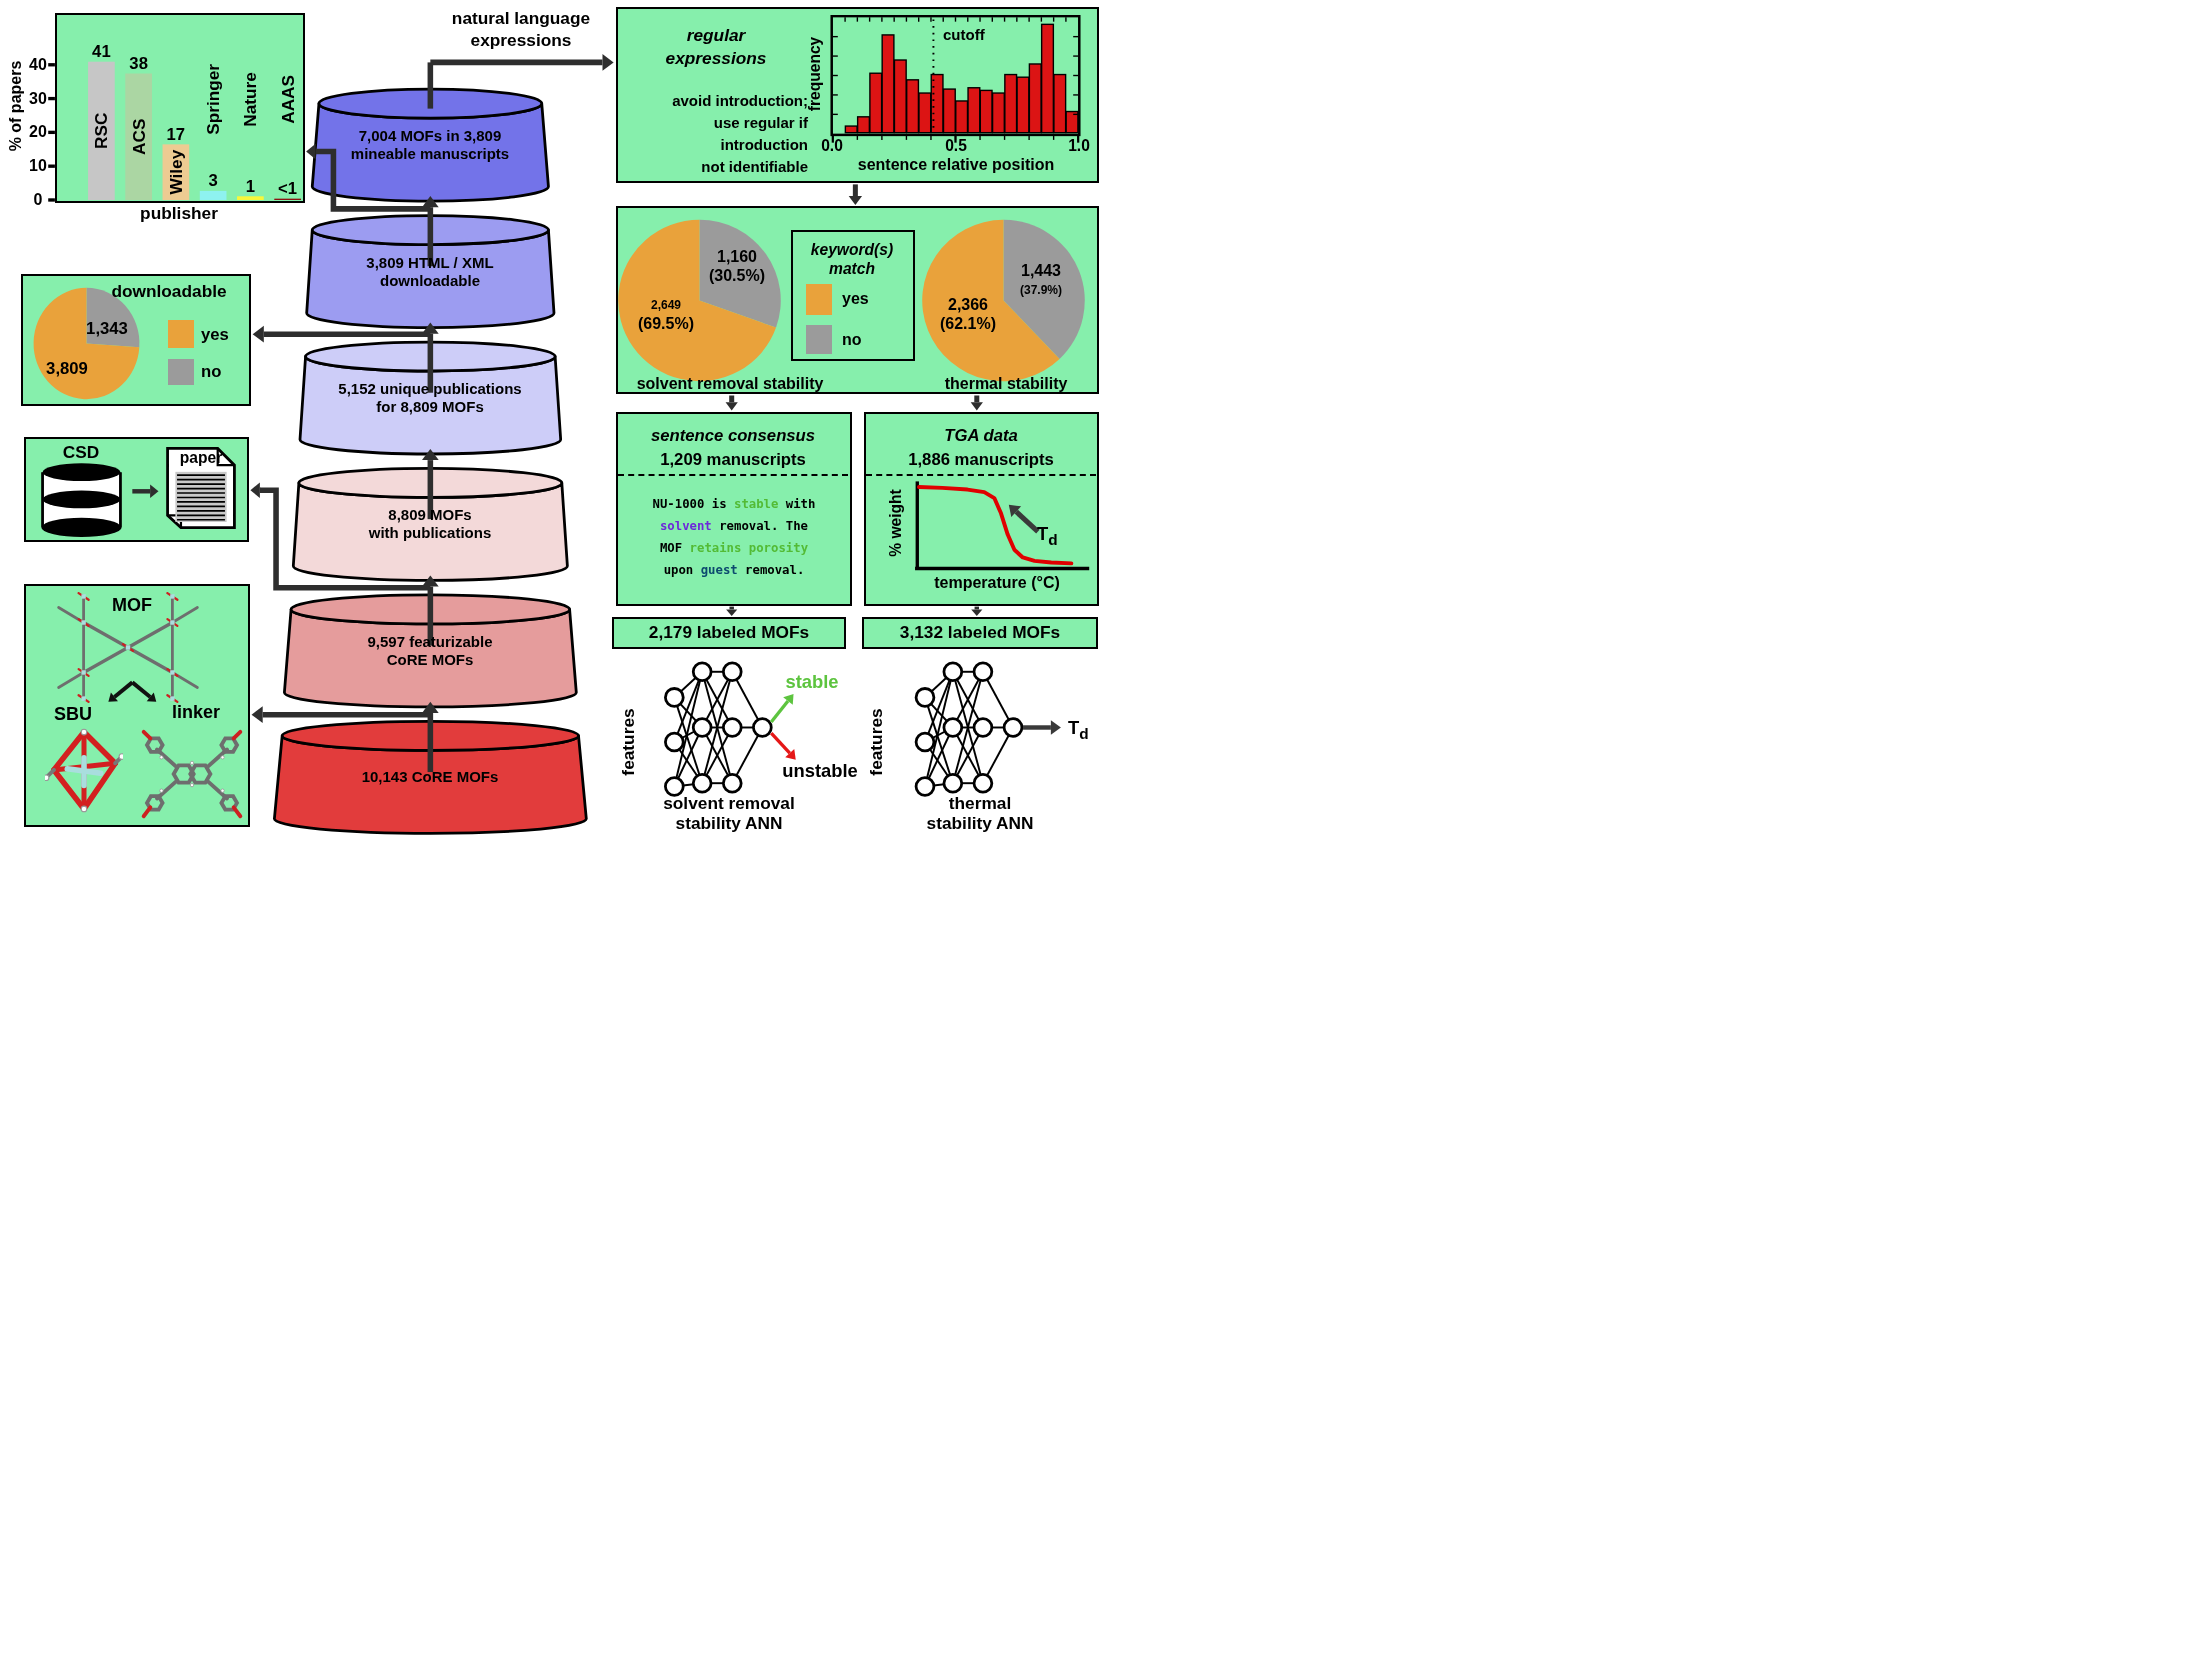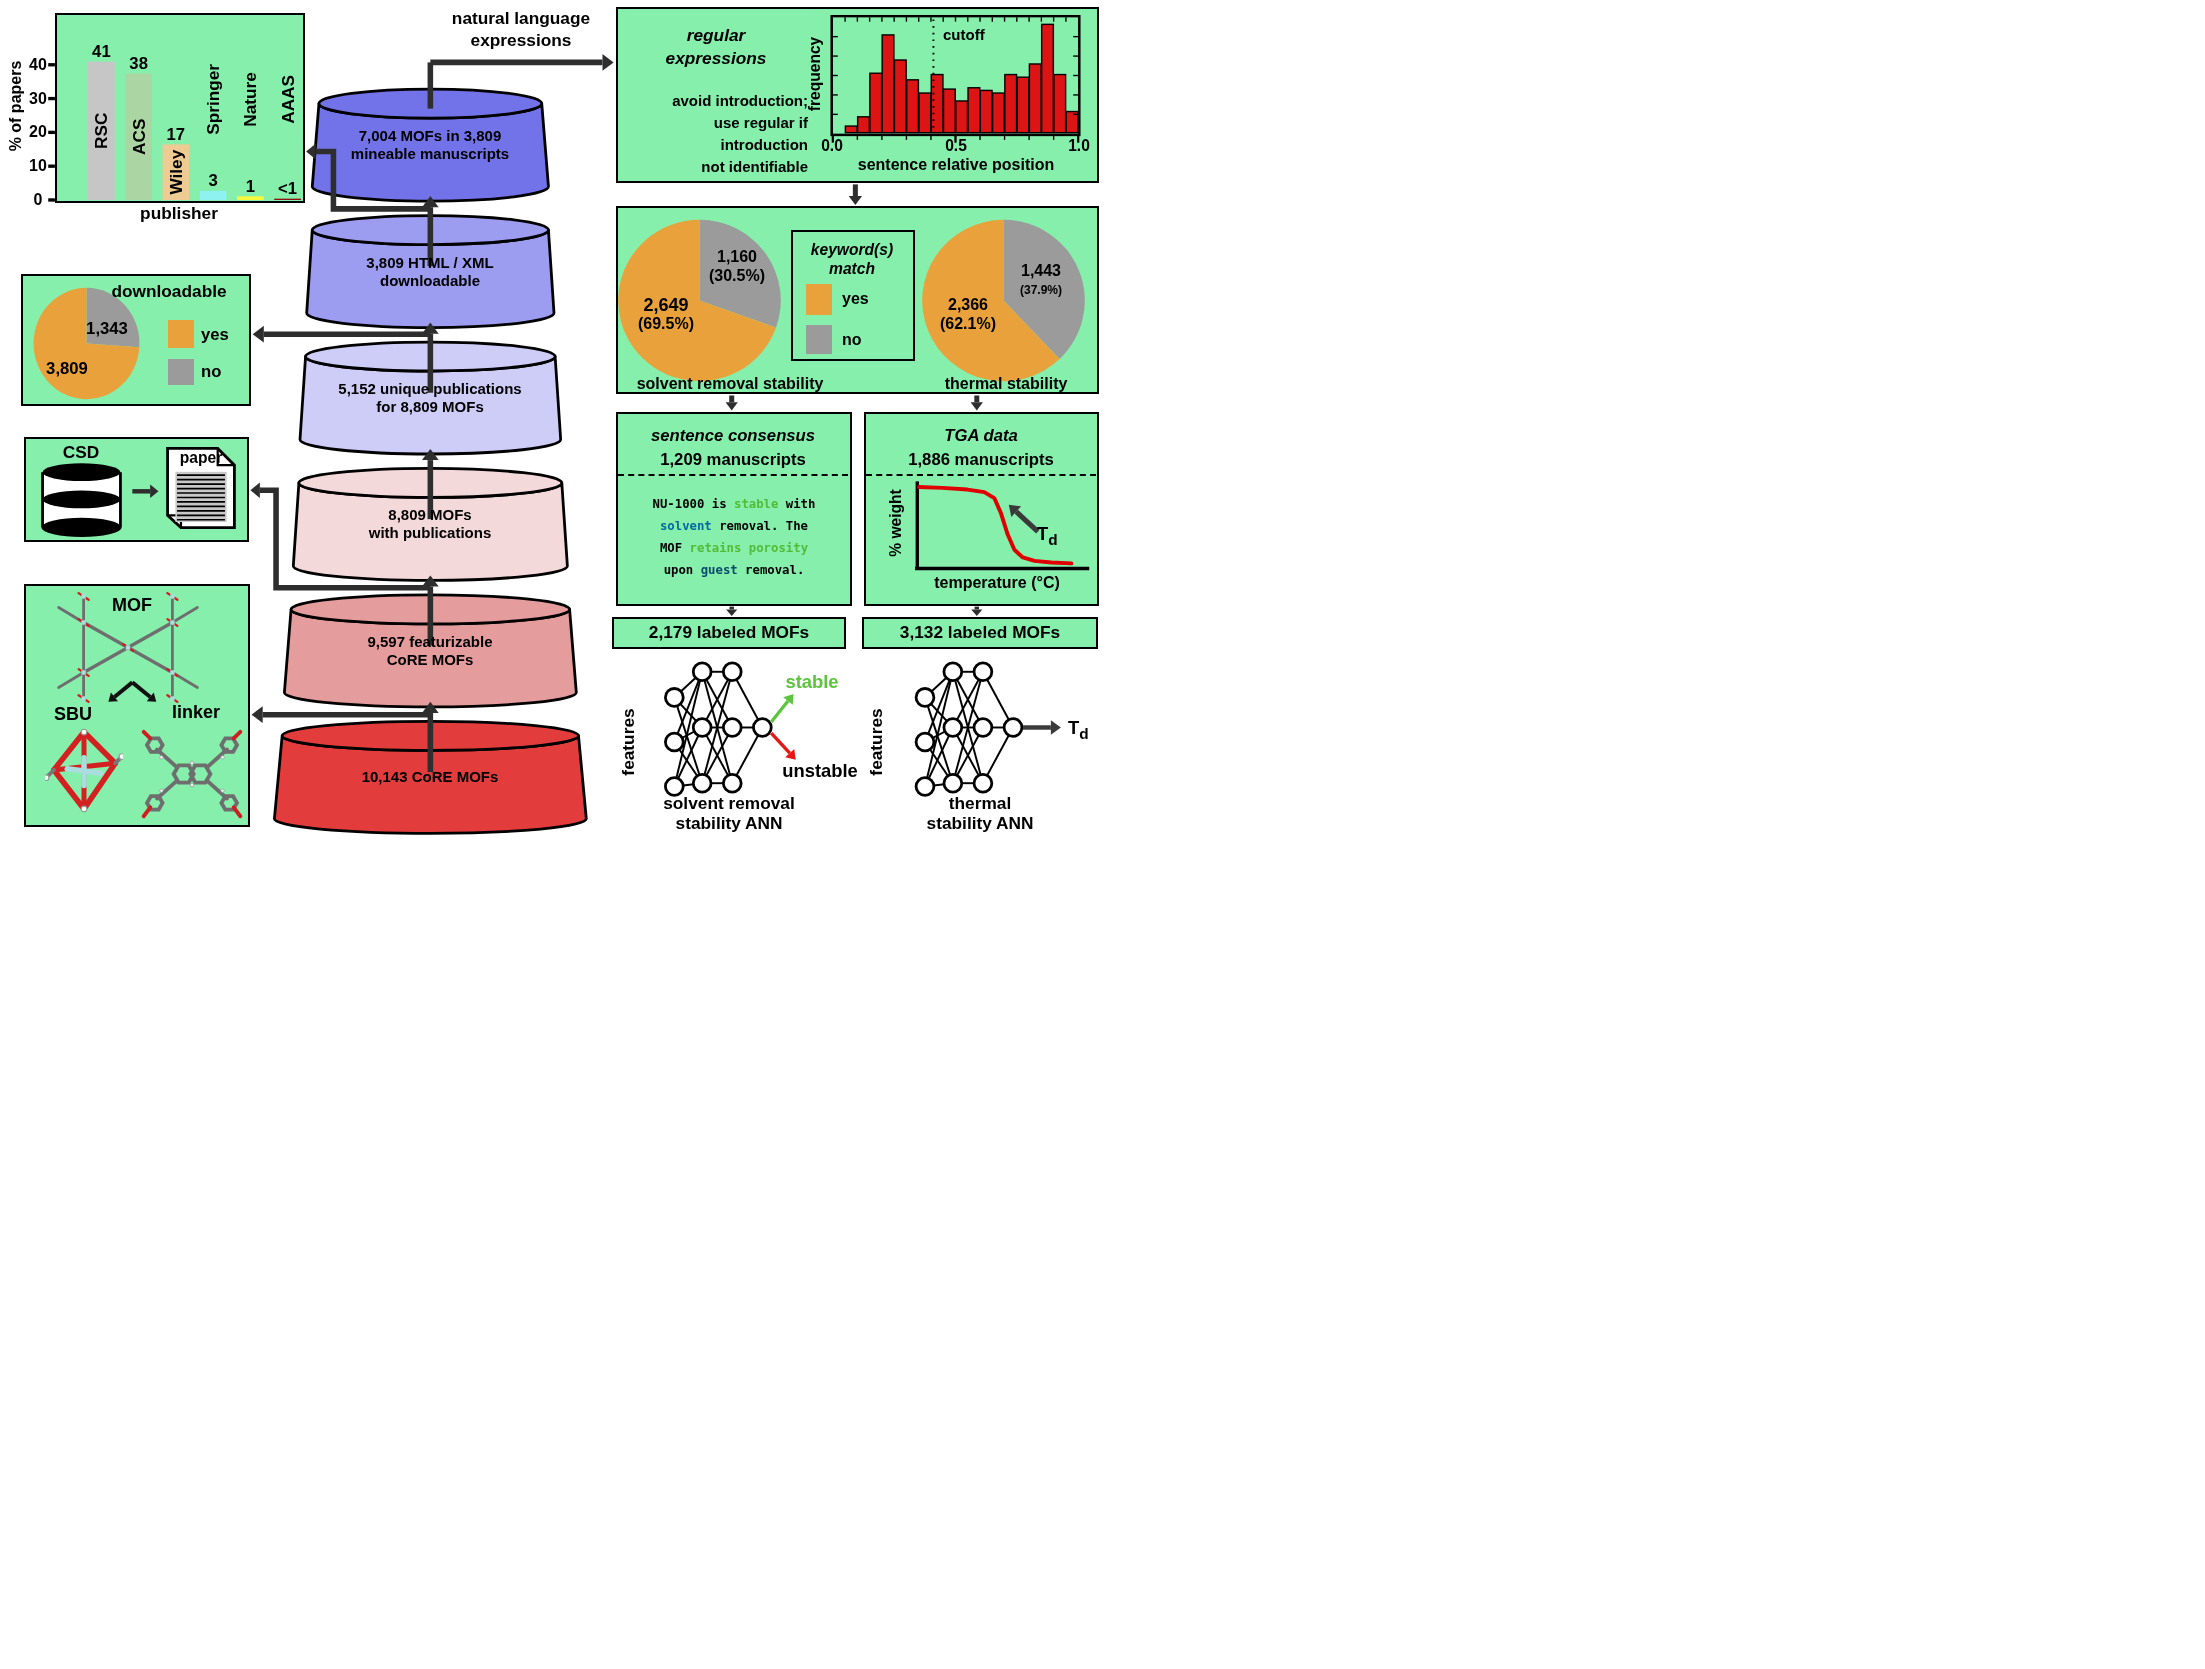--- a/index.html
+++ b/index.html
@@ -276,21 +276,21 @@
   <svg id="pie-left" width="167" height="167" style="left:616px;top:217px;z-index:3" viewBox="0 0 300 300">
       <path d="M 150 150 L 150 5 A 146 145 0 0 1 287.51038068643845 198.7240900505696 Z" fill="#9b9b9b"></path>
       <path d="M 150 150 L 287.51038068643845 198.7240900505696 A 146 145 0 1 1 150 5 Z" fill="#e9a23b"></path>
     </svg>
   <svg id="pie-right" width="167" height="167" style="left:920px;top:217px;z-index:3" viewBox="0 0 300 300">
       <path d="M 150 150 L 150 5 A 146 145 0 0 1 250.7171982748451 254.97394134510262 Z" fill="#9b9b9b"></path>
       <path d="M 150 150 L 250.7171982748451 254.97394134510262 A 146 145 0 1 1 150 5 Z" fill="#e9a23b"></path>
     </svg>
   <div class="cc b z6" style="left:737px;top:257px;font-size:16px">1,160</div>
   <div class="cc b z6" style="left:737px;top:276px;font-size:16px">(30.5%)</div>
-  <div class="cc b z6" style="left:666px;top:305px;font-size:18px">2,649</div>
+  <div class="cc b z6" style="left:666px;top:305px;font-size:12px">2,649</div>
   <div class="cc b z6" style="left:666px;top:324px;font-size:16px">(69.5%)</div>
   <div class="cc b z6" style="left:1041px;top:271px;font-size:16px">1,443</div>
   <div class="cc b z6" style="left:1041px;top:290px;font-size:12px">(37.9%)</div>
   <div class="cc b z6" style="left:968px;top:305px;font-size:16px">2,366</div>
   <div class="cc b z6" style="left:968px;top:324px;font-size:16px">(62.1%)</div>
   <div class="box" style="left:791px;top:230px;width:124px;height:131px;border-width:2.2px;z-index:5"></div>
   <div class="cc b i z6" style="left:852px;top:250px;font-size:15.6px">keyword(s)</div>
   <div class="cc b i z6" style="left:852px;top:269px;font-size:15.6px">match</div>
   <div style="position:absolute;left:806px;top:284px;width:26px;height:31px;background:#e9a23b;z-index:6"></div>
   <div class="b z6" style="position:absolute;left:842px;top:290px;font-size:16px">yes</div>
@@ -298,21 +298,21 @@
   <div class="b z6" style="position:absolute;left:842px;top:331px;font-size:16px">no</div>
   <div class="cc b z6" style="left:730px;top:384px;font-size:16px">solvent removal stability</div>
   <div class="cc b z6" style="left:1006px;top:384px;font-size:16px">thermal stability</div>
 
   <div class="box" style="left:616px;top:412px;width:236px;height:194px"></div>
   <div class="cc b i z6" style="left:733px;top:436px;font-size:16.7px">sentence consensus</div>
   <div class="cc b z6" style="left:733px;top:460px;font-size:16.7px">1,209 manuscripts</div>
   <div class="dash" style="left:618px;top:474px;width:230px"></div>
   <div id="cons-text" class="mono z6" style="position:absolute;left:620px;top:493px;width:228px;text-align:center;font-size:12.3px;line-height:22px">
       <div><span>NU-1000 is </span><span style="color: rgb(83, 187, 53);">stable</span><span> with</span></div>
-      <div><span style="color: #0369a1;">solvent</span><span> removal. The</span></div>
+      <div><span style="color: #6d28d9;">solvent</span><span> removal. The</span></div>
       <div><span>MOF </span><span style="color: rgb(83, 187, 53);">retains porosity</span></div>
       <div><span>upon </span><span style="color: #0c4a6e;">guest</span><span> removal.</span></div>
     </div>
 
   <div class="box" style="left:864px;top:412px;width:235px;height:194px"></div>
   <div class="cc b i z6" style="left:981px;top:436px;font-size:16.7px">TGA data</div>
   <div class="cc b z6" style="left:981px;top:460px;font-size:16.7px">1,886 manuscripts</div>
   <div class="dash" style="left:866px;top:474px;width:230px"></div>
   <svg id="tga-svg" width="187" height="95" style="left:905px;top:478px;z-index:3" viewBox="0 0 335 170">
       <path d="M 22 6 L 22 162" stroke="#000" stroke-width="6" fill="none" stroke-linecap="butt"></path>

